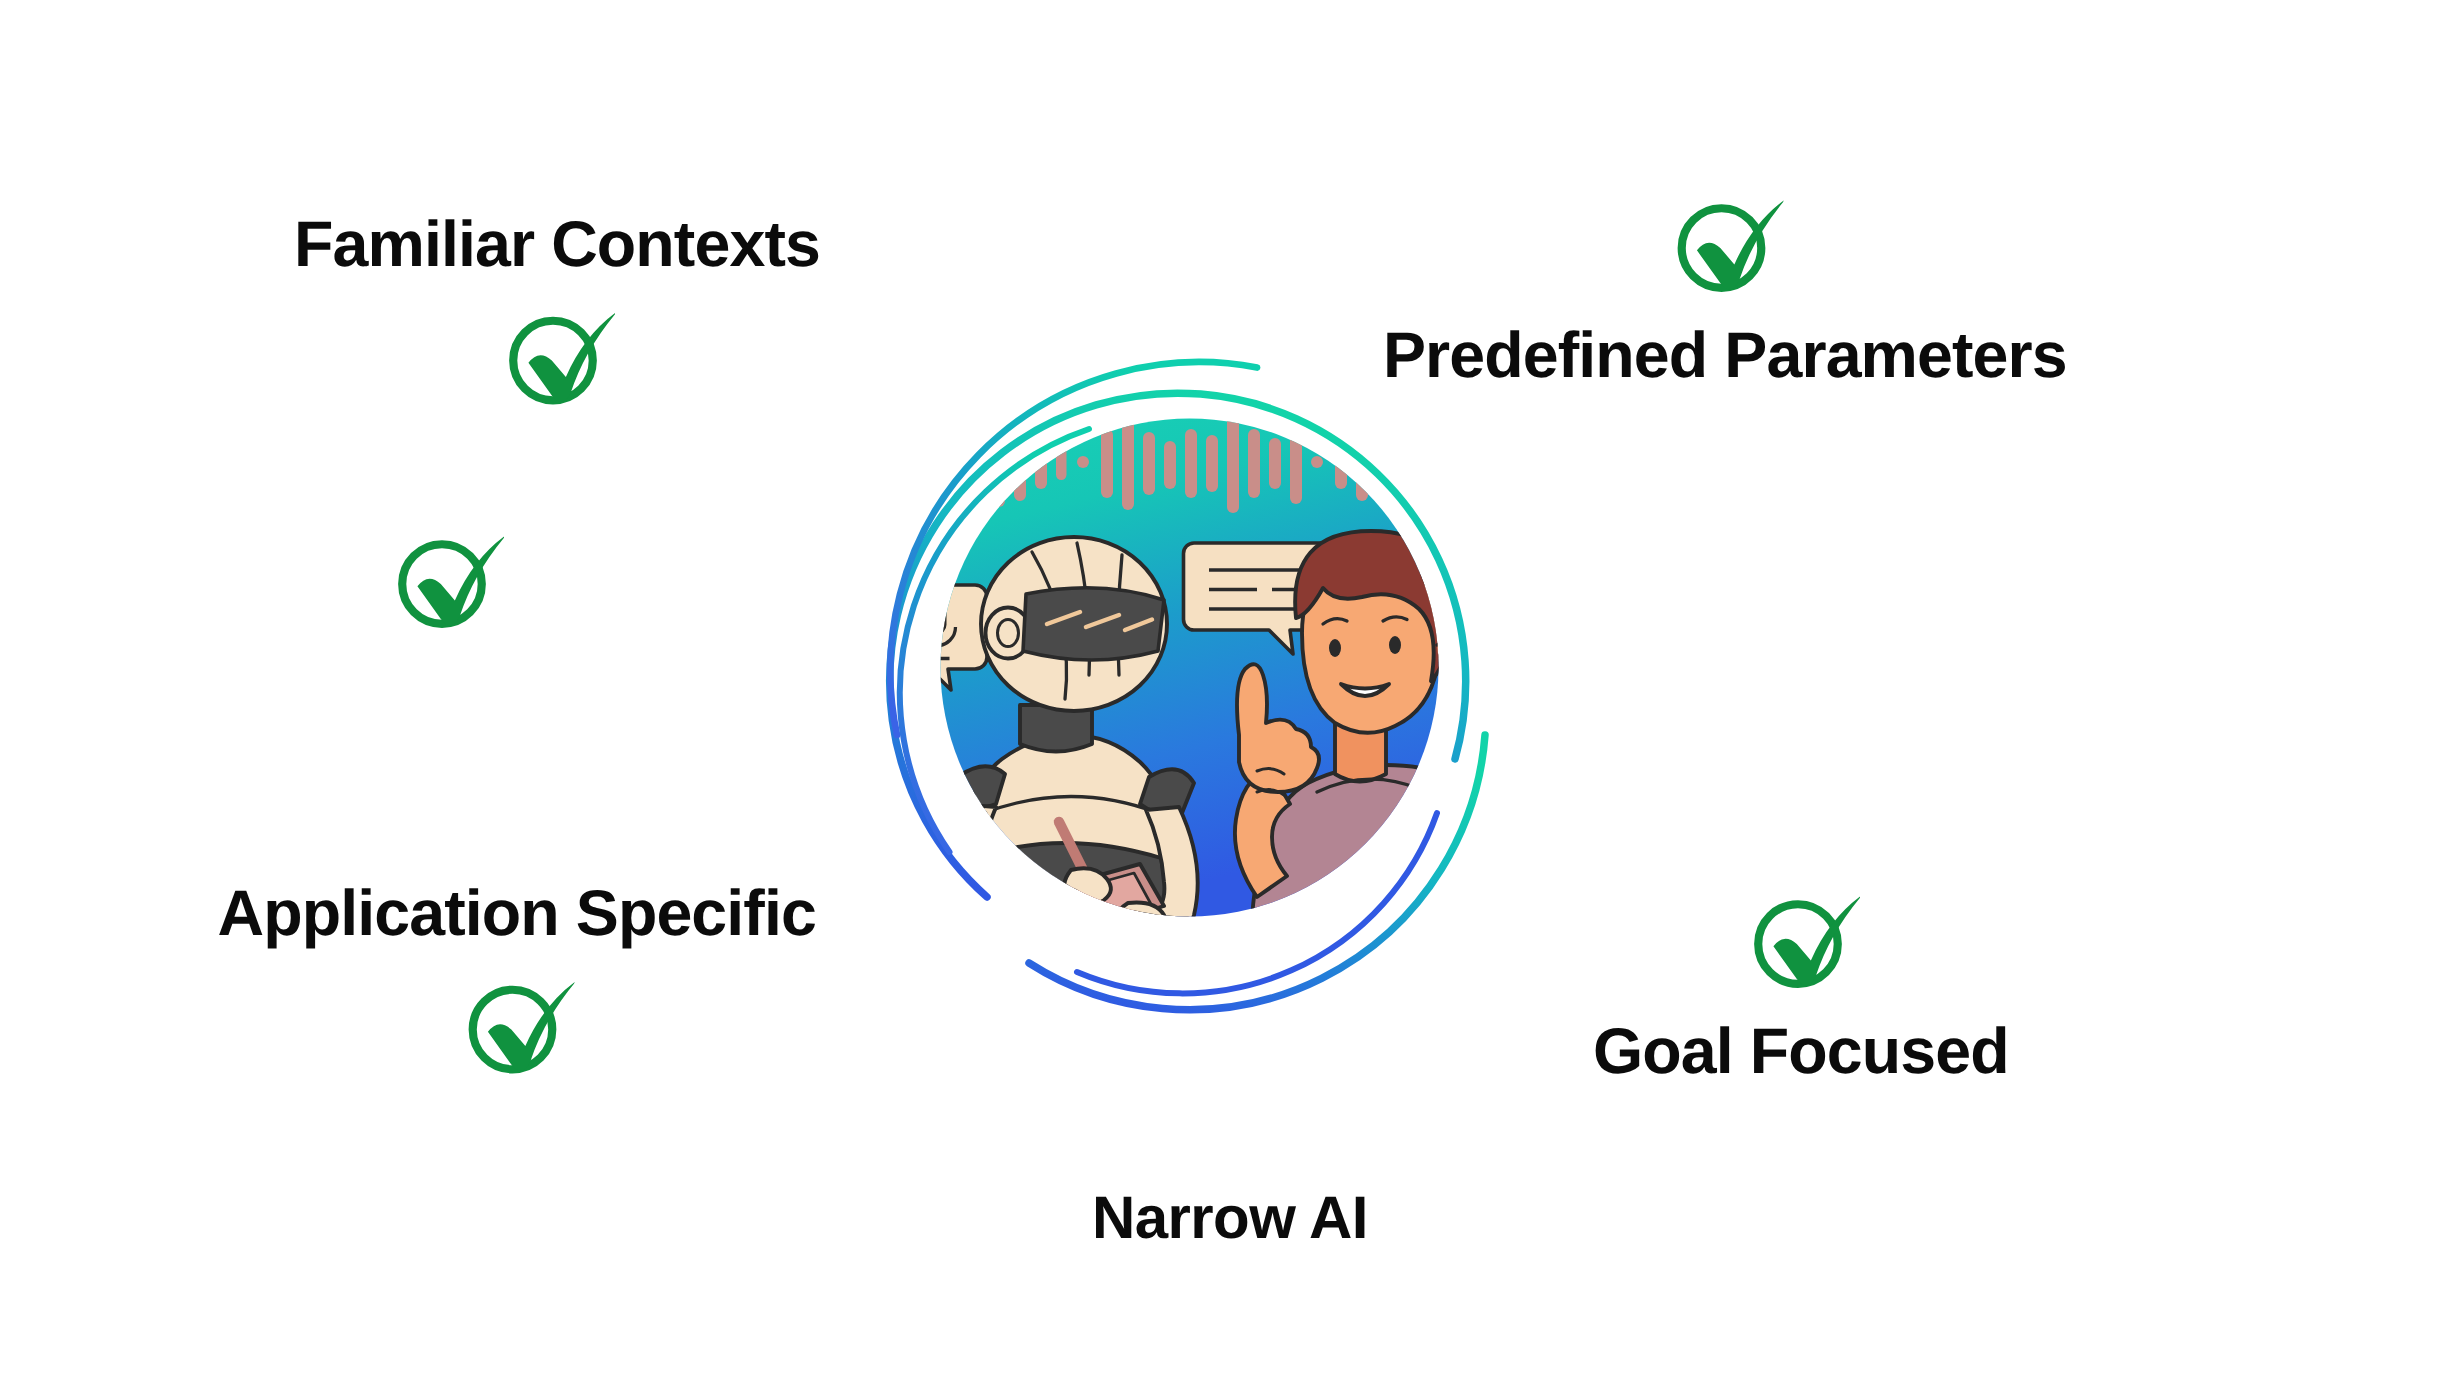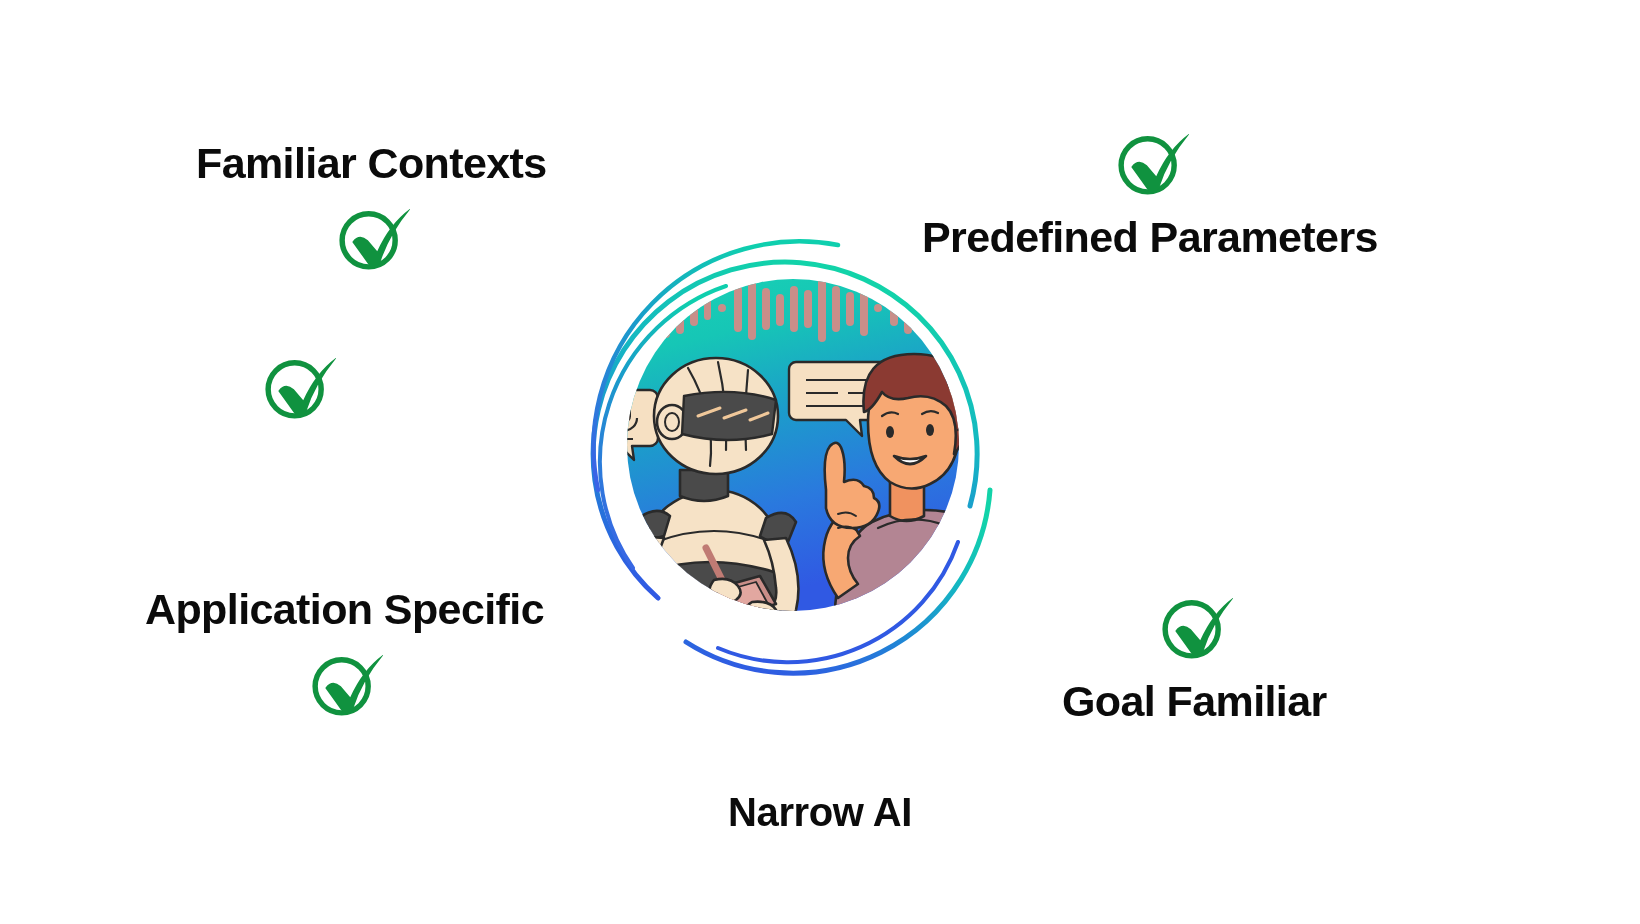--- a/index.html
+++ b/index.html
@@ -275,18 +275,18 @@
     </svg>
     <span class="feature-label">Predefined Parameters</span>
   </div>
 
 
   <div class="feature right f-goal">
     <svg class="check-icon" viewBox="0 0 100 100">
       <circle cx="47" cy="53" r="34" fill="none" stroke="#10923f" stroke-width="7"></circle>
       <path d="M 26 55 q 9 -12 20 -2 l 12 14 q 16 -36 44 -56 q -28 33 -40 70 q -7 14 -16 2 z" fill="#10923f"></path>
     </svg>
-    <span class="feature-label">Goal Familiar</span>
+    <span class="feature-label">Goal Focused</span>
   </div>
 
   <div class="bottom-title">Narrow AI</div>
 
 </div>
 
 </body></html>

